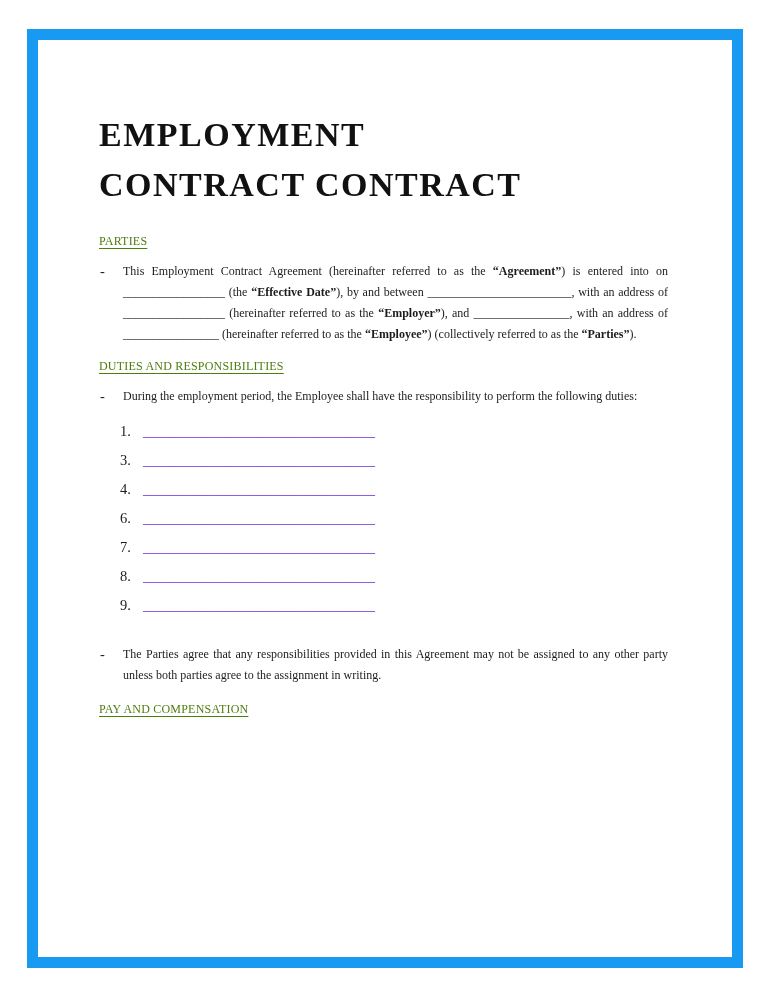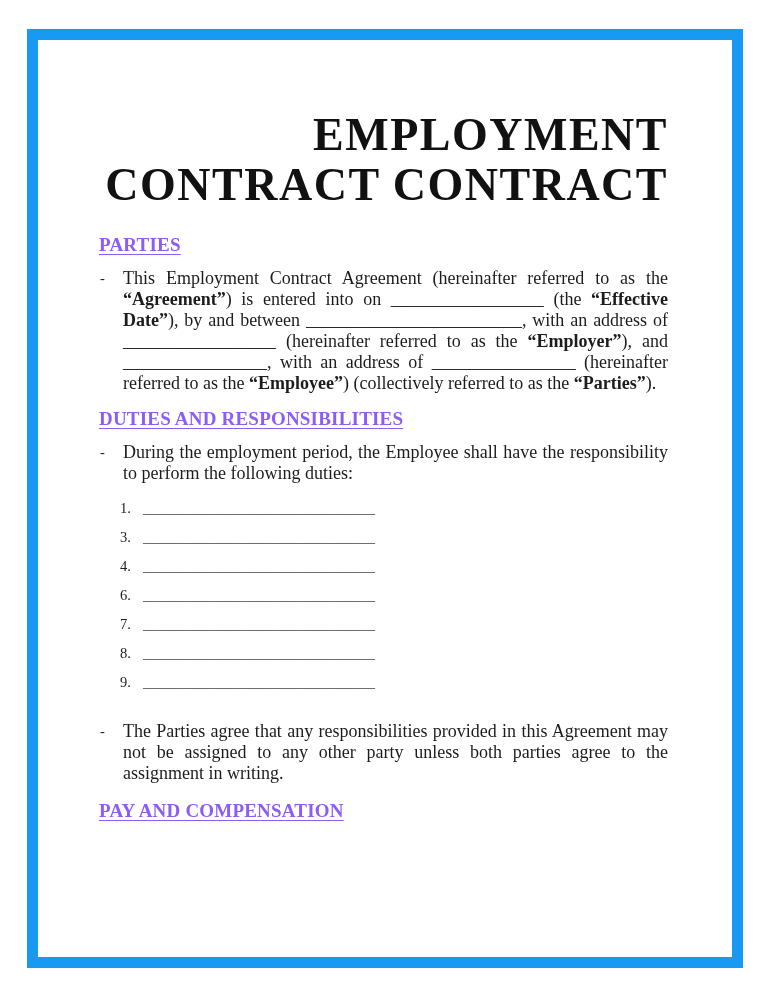--- a/index.html
+++ b/index.html
@@ -21,52 +21,52 @@
     left: 27px; top: 29px;
     width: 716px; height: 939px;
     border: 11px solid #1899f2;
     background: #ffffff;
   }
   .content {
     padding: 0 64px 0 61px;
   }
   .doc-title {
     margin: 70px 0 0 0;
-    text-align: right;
-    font-size: 46px;
+    text-align: left;
+    font-size: 34px;
     font-weight: 700;
     line-height: 50px;
     letter-spacing: 1.5px;
     color: #111111;
   }
   .title-line { display: block; }
   .section-heading {
-    font-size: 19px;
-    font-weight: 700;
+    font-size: 12px;
+    font-weight: 400;
     letter-spacing: 0.2px;
     text-decoration: underline;
     text-underline-offset: 3px;
     margin: 14px 0 12px 0;
-    color: #8b5cf6;
+    color: #4d7c0f;
   }
   .section-heading.first { margin-top: 24px; }
   .bullet {
     position: relative;
     padding-left: 24px;
     margin: 0 0 8px 0;
   }
   .dash {
     position: absolute;
     left: 1px; top: 0;
     font-size: 14.5px;
     line-height: 21px;
   }
   .para {
     margin: 0;
-    font-size: 18px;
+    font-size: 12px;
     line-height: 21px;
     text-align: justify;
   }
   .para .bold { font-weight: 700; }
   .duty-list {
     list-style: none;
     margin: 14px 0 20px 21px;
     padding: 0;
   }
   .duty-item {
@@ -74,21 +74,21 @@
     font-size: 14.5px;
     line-height: 21px;
     white-space: nowrap;
   }
   .num {
     display: inline-block;
     min-width: 16px;
     margin-right: 7px;
   }
   .blank-line {
-    color: #404040;
+    color: #6d28d9;
     letter-spacing: 0;
   }
   .bullet.assignment { margin-top: 18px; }
   .section-heading.pay { margin-top: 16px; margin-bottom: 16px; }
 </style>
 </head>
 <body>
 
 <div class="canvas">
   <div class="frame" style="border-color: rgb(24, 153, 242);">

